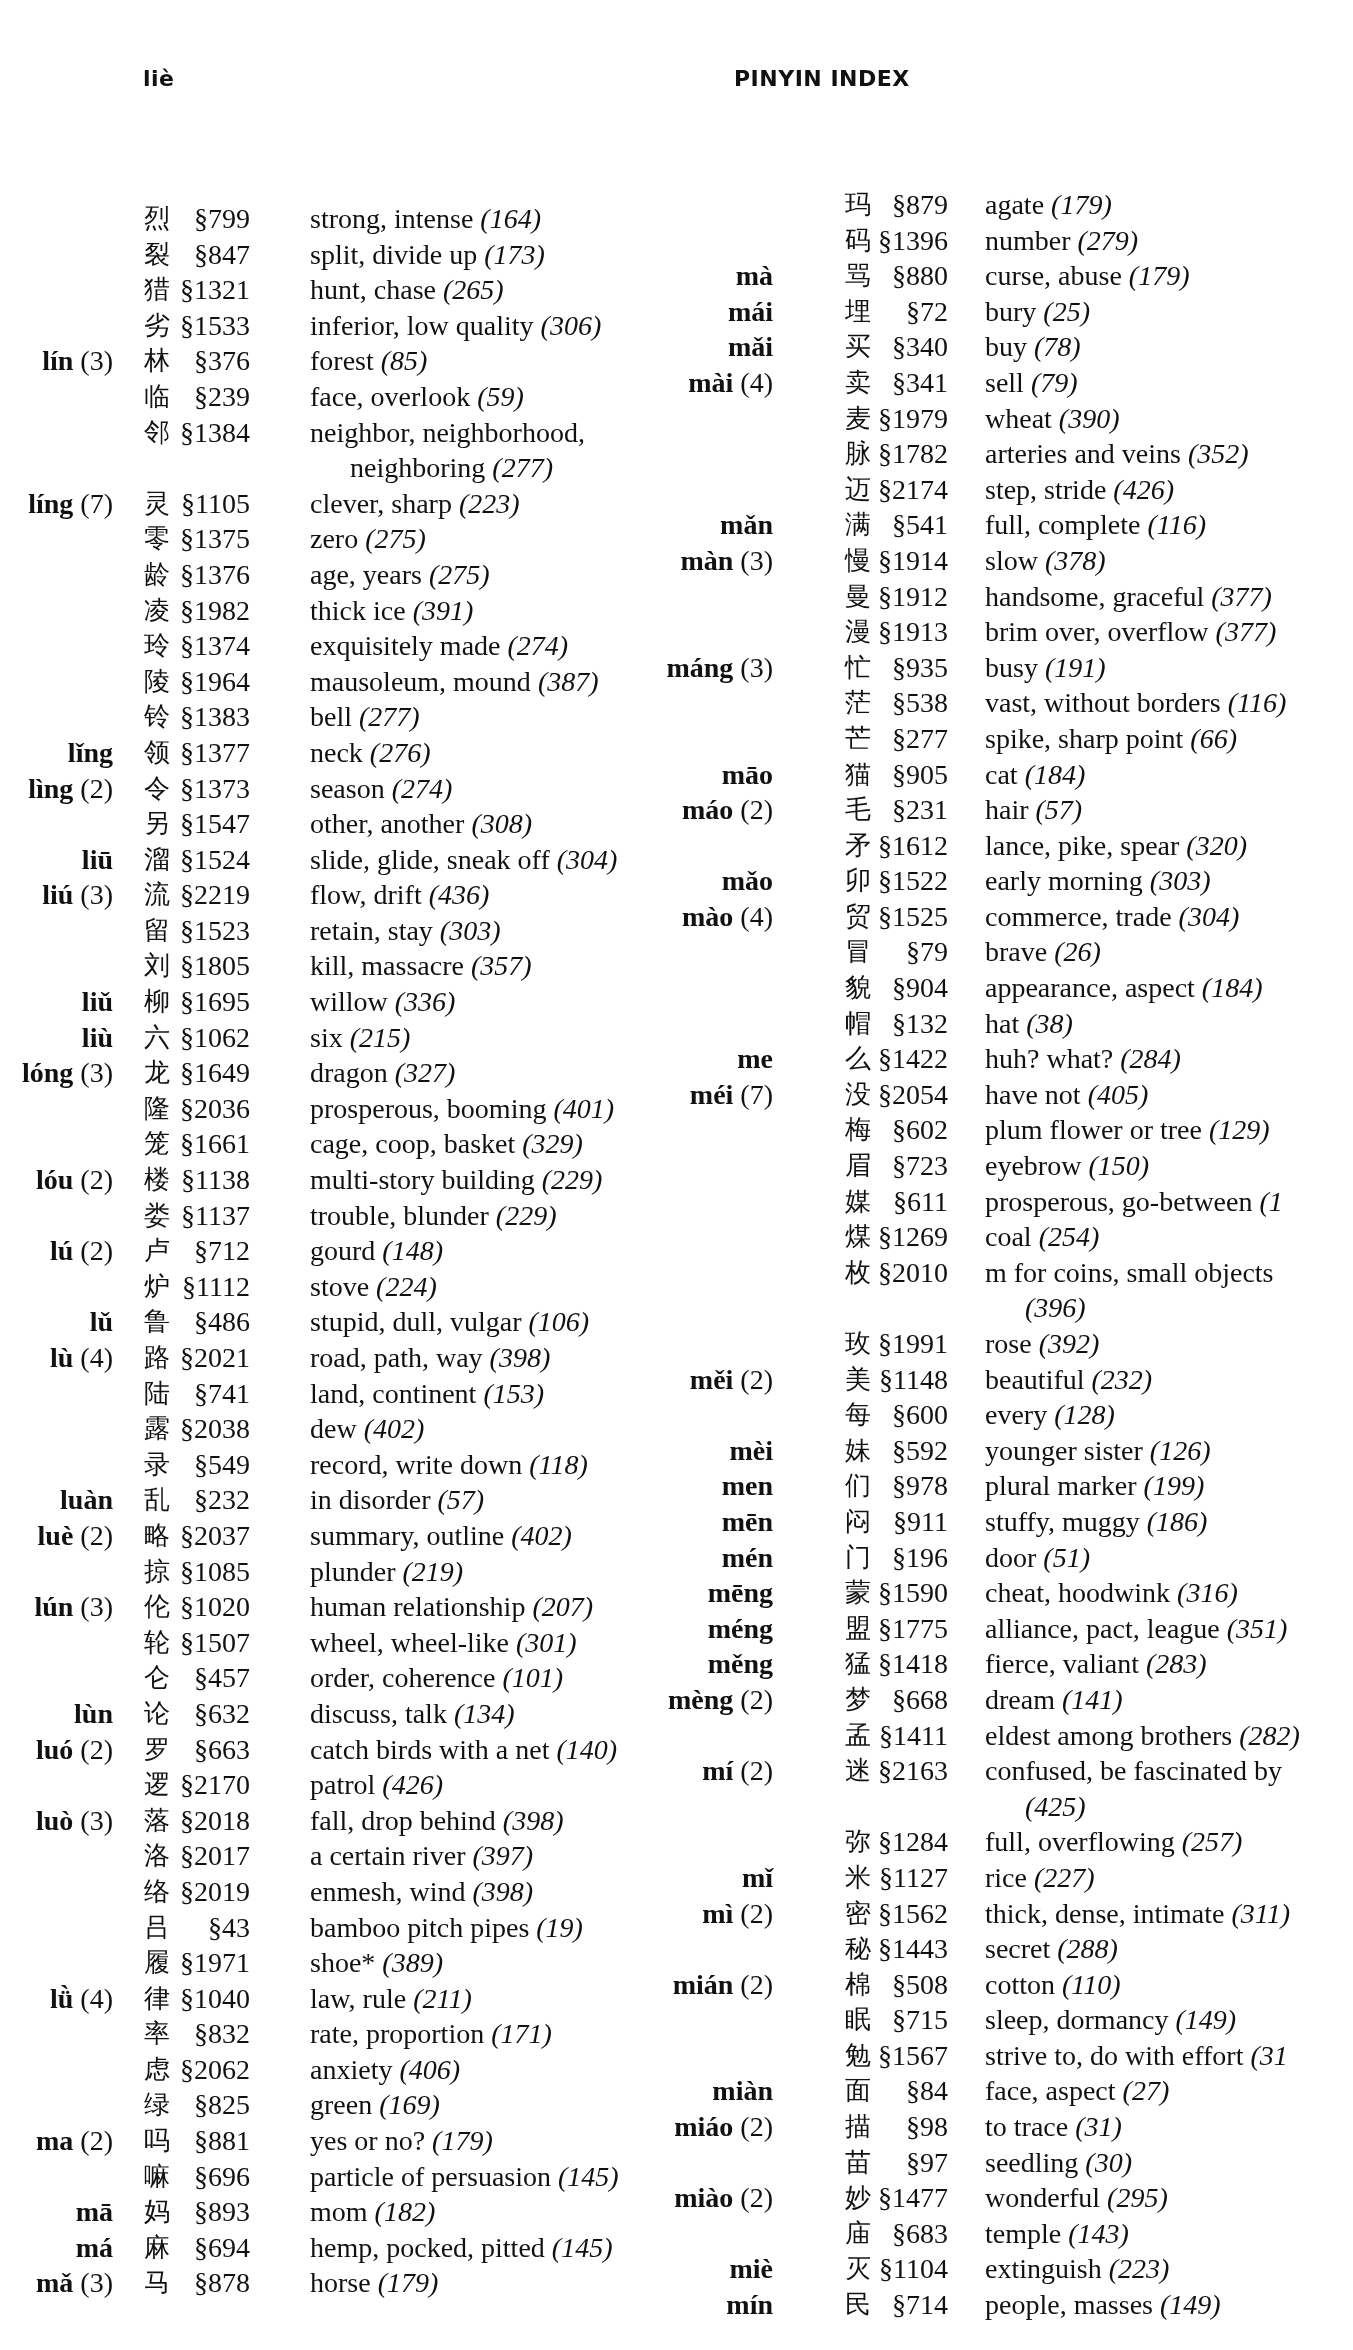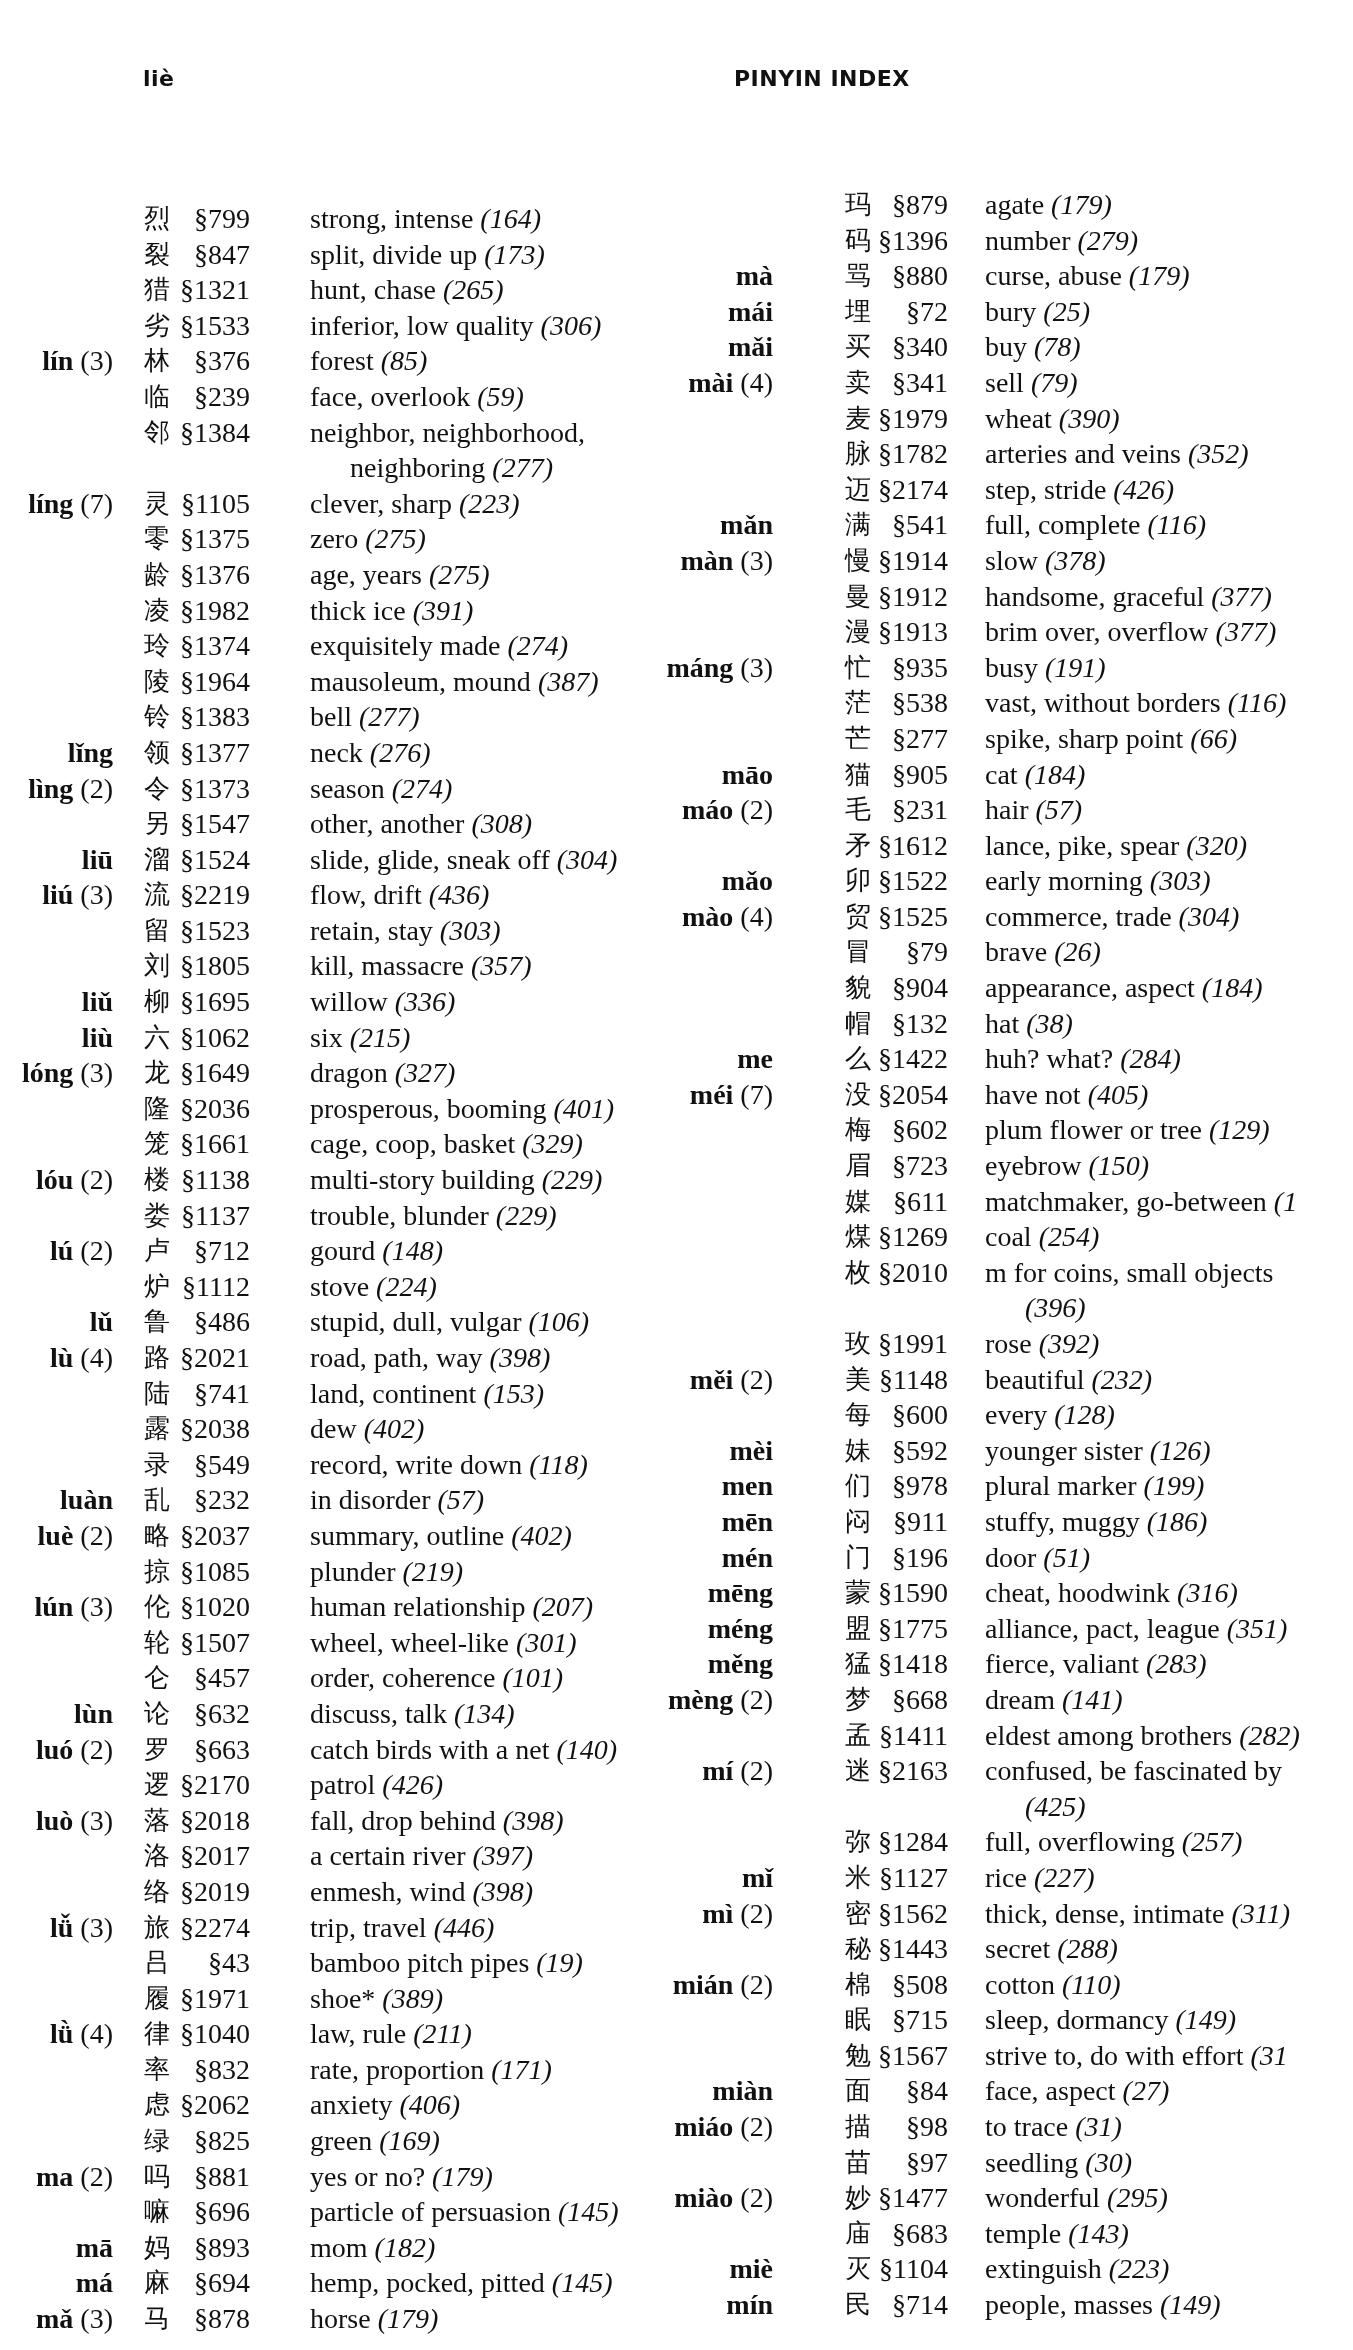--- a/index.html
+++ b/index.html
@@ -317,26 +317,20 @@
       <span class="sec">§2017</span>
       <span class="def"><span>a certain river</span> <span class="pg">(397)</span></span>
     </div>
     <div class="line">
       <span class="py"><span class="py-text"></span> <span class="py-count"></span></span>
       <span class="hz">络</span>
       <span class="sec">§2019</span>
       <span class="def"><span>enmesh, wind</span> <span class="pg">(398)</span></span>
     </div>
     <div class="line">
-      <span class="py"><span class="py-text">lǚ</span> <span class="py-count">(3)</span></span>
-      <span class="hz">旅</span>
-      <span class="sec">§2274</span>
-      <span class="def"><span>trip, travel</span> <span class="pg">(446)</span></span>
-    </div>
-    <div class="line">
       <span class="py"><span class="py-text"></span> <span class="py-count"></span></span>
       <span class="hz">吕</span>
       <span class="sec">§43</span>
       <span class="def"><span>bamboo pitch pipes</span> <span class="pg">(19)</span></span>
     </div>
     <div class="line">
       <span class="py"><span class="py-text"></span> <span class="py-count"></span></span>
       <span class="hz">履</span>
       <span class="sec">§1971</span>
       <span class="def"><span>shoe*</span> <span class="pg">(389)</span></span>
@@ -562,21 +556,21 @@
     <div class="line">
       <span class="py"><span class="py-text"></span> <span class="py-count"></span></span>
       <span class="hz">眉</span>
       <span class="sec">§723</span>
       <span class="def"><span>eyebrow</span> <span class="pg">(150)</span></span>
     </div>
     <div class="line">
       <span class="py"><span class="py-text"></span> <span class="py-count"></span></span>
       <span class="hz">媒</span>
       <span class="sec">§611</span>
-      <span class="def"><span>matchmaker, go-between</span> <span class="pg">(1</span></span>
+      <span class="def"><span>prosperous, go-between</span> <span class="pg">(1</span></span>
     </div>
     <div class="line">
       <span class="py"><span class="py-text"></span> <span class="py-count"></span></span>
       <span class="hz">煤</span>
       <span class="sec">§1269</span>
       <span class="def"><span>coal</span> <span class="pg">(254)</span></span>
     </div>
     <div class="line">
       <span class="py"><span class="py-text"></span> <span class="py-count"></span></span>
       <span class="hz">枚</span>

